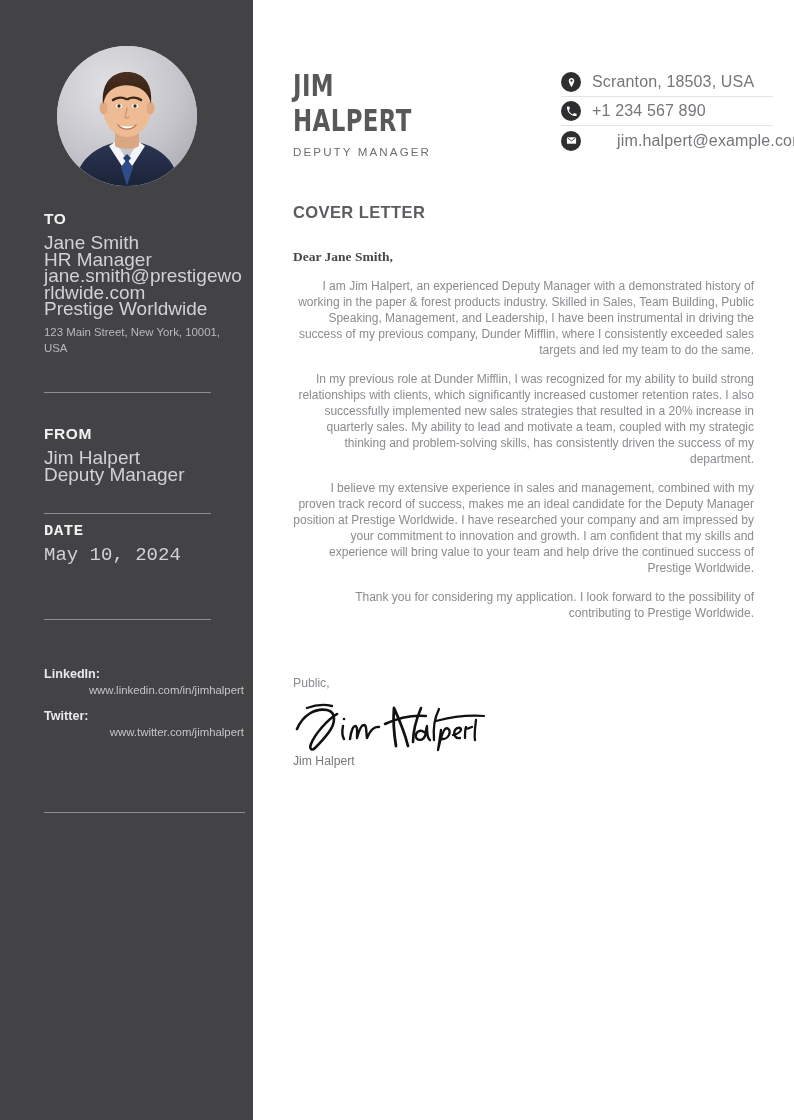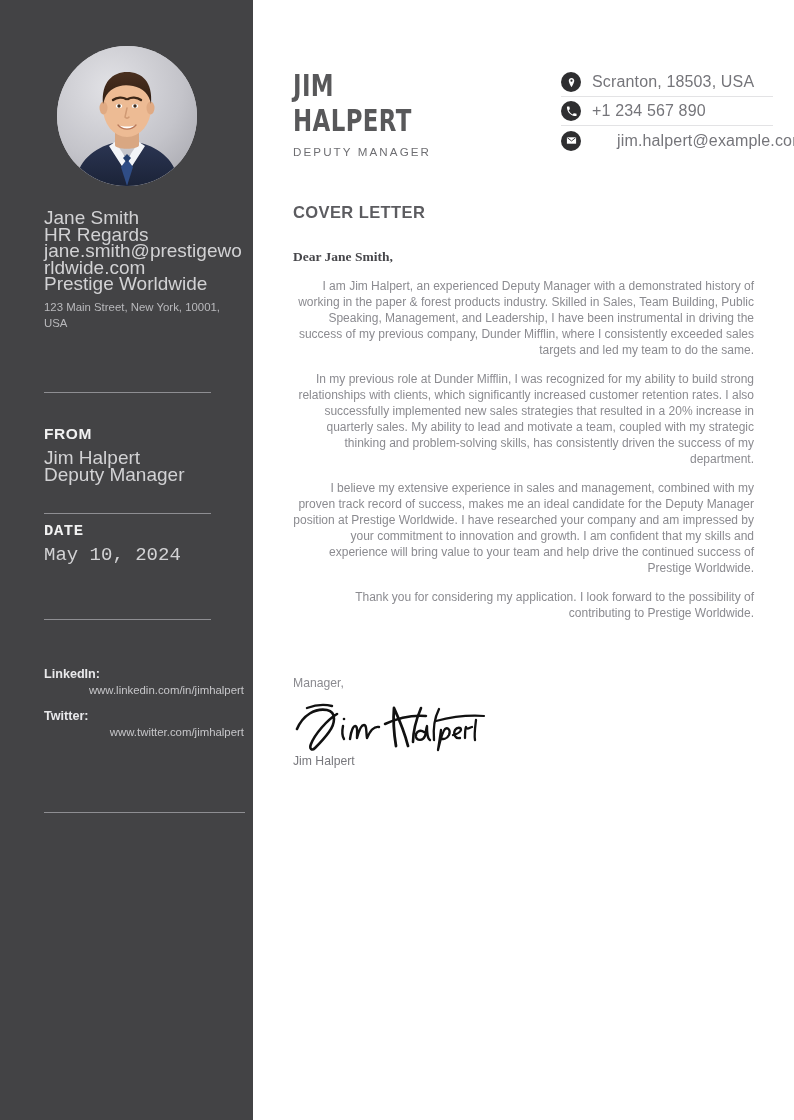--- a/index.html
+++ b/index.html
@@ -221,22 +221,23 @@
         <circle cx="78" cy="60" r="1.7" fill="#3c2a1c"></circle>
 
         <path d="M70 62 L68 71 C69 72.5 71 72.5 72 71" stroke="#d09a74" stroke-width="1.5" fill="none" stroke-linecap="round"></path>
 
         <path d="M61 79 C66 84 74 84 79 79 C74 81 66 81 61 79 Z" fill="#ffffff"></path>
         <path d="M61 79 C66 84.5 74 84.5 79 79" stroke="#b9795a" stroke-width="1.3" fill="none" stroke-linecap="round"></path>
       </svg>
     </div>
 
     <div class="side-block" style="top:210px;">
+      <div class="side-head">TO</div>
       <div class="side-line">Jane Smith</div>
-      <div class="side-line">HR Regards</div>
+      <div class="side-line">HR Manager</div>
       <div class="side-line">jane.smith@prestigeworldwide.com</div>
       <div class="side-line">Prestige Worldwide</div>
       <div class="side-sub">123 Main Street, New York, 10001, USA</div>
     </div>
 
     <div class="divider" style="top:392px; width:167px;"></div>
 
     <div class="side-block" style="top:425px;">
       <div class="side-head">FROM</div>
       <div class="side-line">Jim Halpert</div>
@@ -301,21 +302,21 @@
 
   <div class="letter">
     <div class="letter-title">COVER LETTER</div>
     <div class="salutation">Dear Jane Smith,</div>
 
     <p class="para">I am Jim Halpert, an experienced Deputy Manager with a demonstrated history of working in the paper &amp; forest products industry. Skilled in Sales, Team Building, Public Speaking, Management, and Leadership, I have been instrumental in driving the success of my previous company, Dunder Mifflin, where I consistently exceeded sales targets and led my team to do the same.</p>
     <p class="para">In my previous role at Dunder Mifflin, I was recognized for my ability to build strong relationships with clients, which significantly increased customer retention rates. I also successfully implemented new sales strategies that resulted in a 20% increase in quarterly sales. My ability to lead and motivate a team, coupled with my strategic thinking and problem-solving skills, has consistently driven the success of my department.</p>
     <p class="para">I believe my extensive experience in sales and management, combined with my proven track record of success, makes me an ideal candidate for the Deputy Manager position at Prestige Worldwide. I have researched your company and am impressed by your commitment to innovation and growth. I am confident that my skills and experience will bring value to your team and help drive the continued success of Prestige Worldwide.</p>
     <p class="para">Thank you for considering my application. I look forward to the possibility of contributing to Prestige Worldwide.</p>
 
-    <div class="regards">Manager,</div>
+    <div class="regards">Public,</div>
 
     <div class="signature">
       <svg width="195" height="56" viewBox="0 0 195 56">
         <g fill="none" stroke="#111111" stroke-linecap="round" stroke-linejoin="round">
 
           <path d="M4 33 C10 19 22 12 34 14 C44 16 42 28 36 36 C31 43 25 49 22 52 C19 55 16 53 18 48 C22 38 34 24 44 18" stroke-width="2.6"></path>
           <path d="M14 12 C22 9 31 8 39 10" stroke-width="2.4"></path>
 
           <path d="M50 30 C49 35 49 40 51 43" stroke-width="2.4"></path>
           <circle cx="51" cy="23" r="1.3" fill="#111111" stroke="none"></circle>

